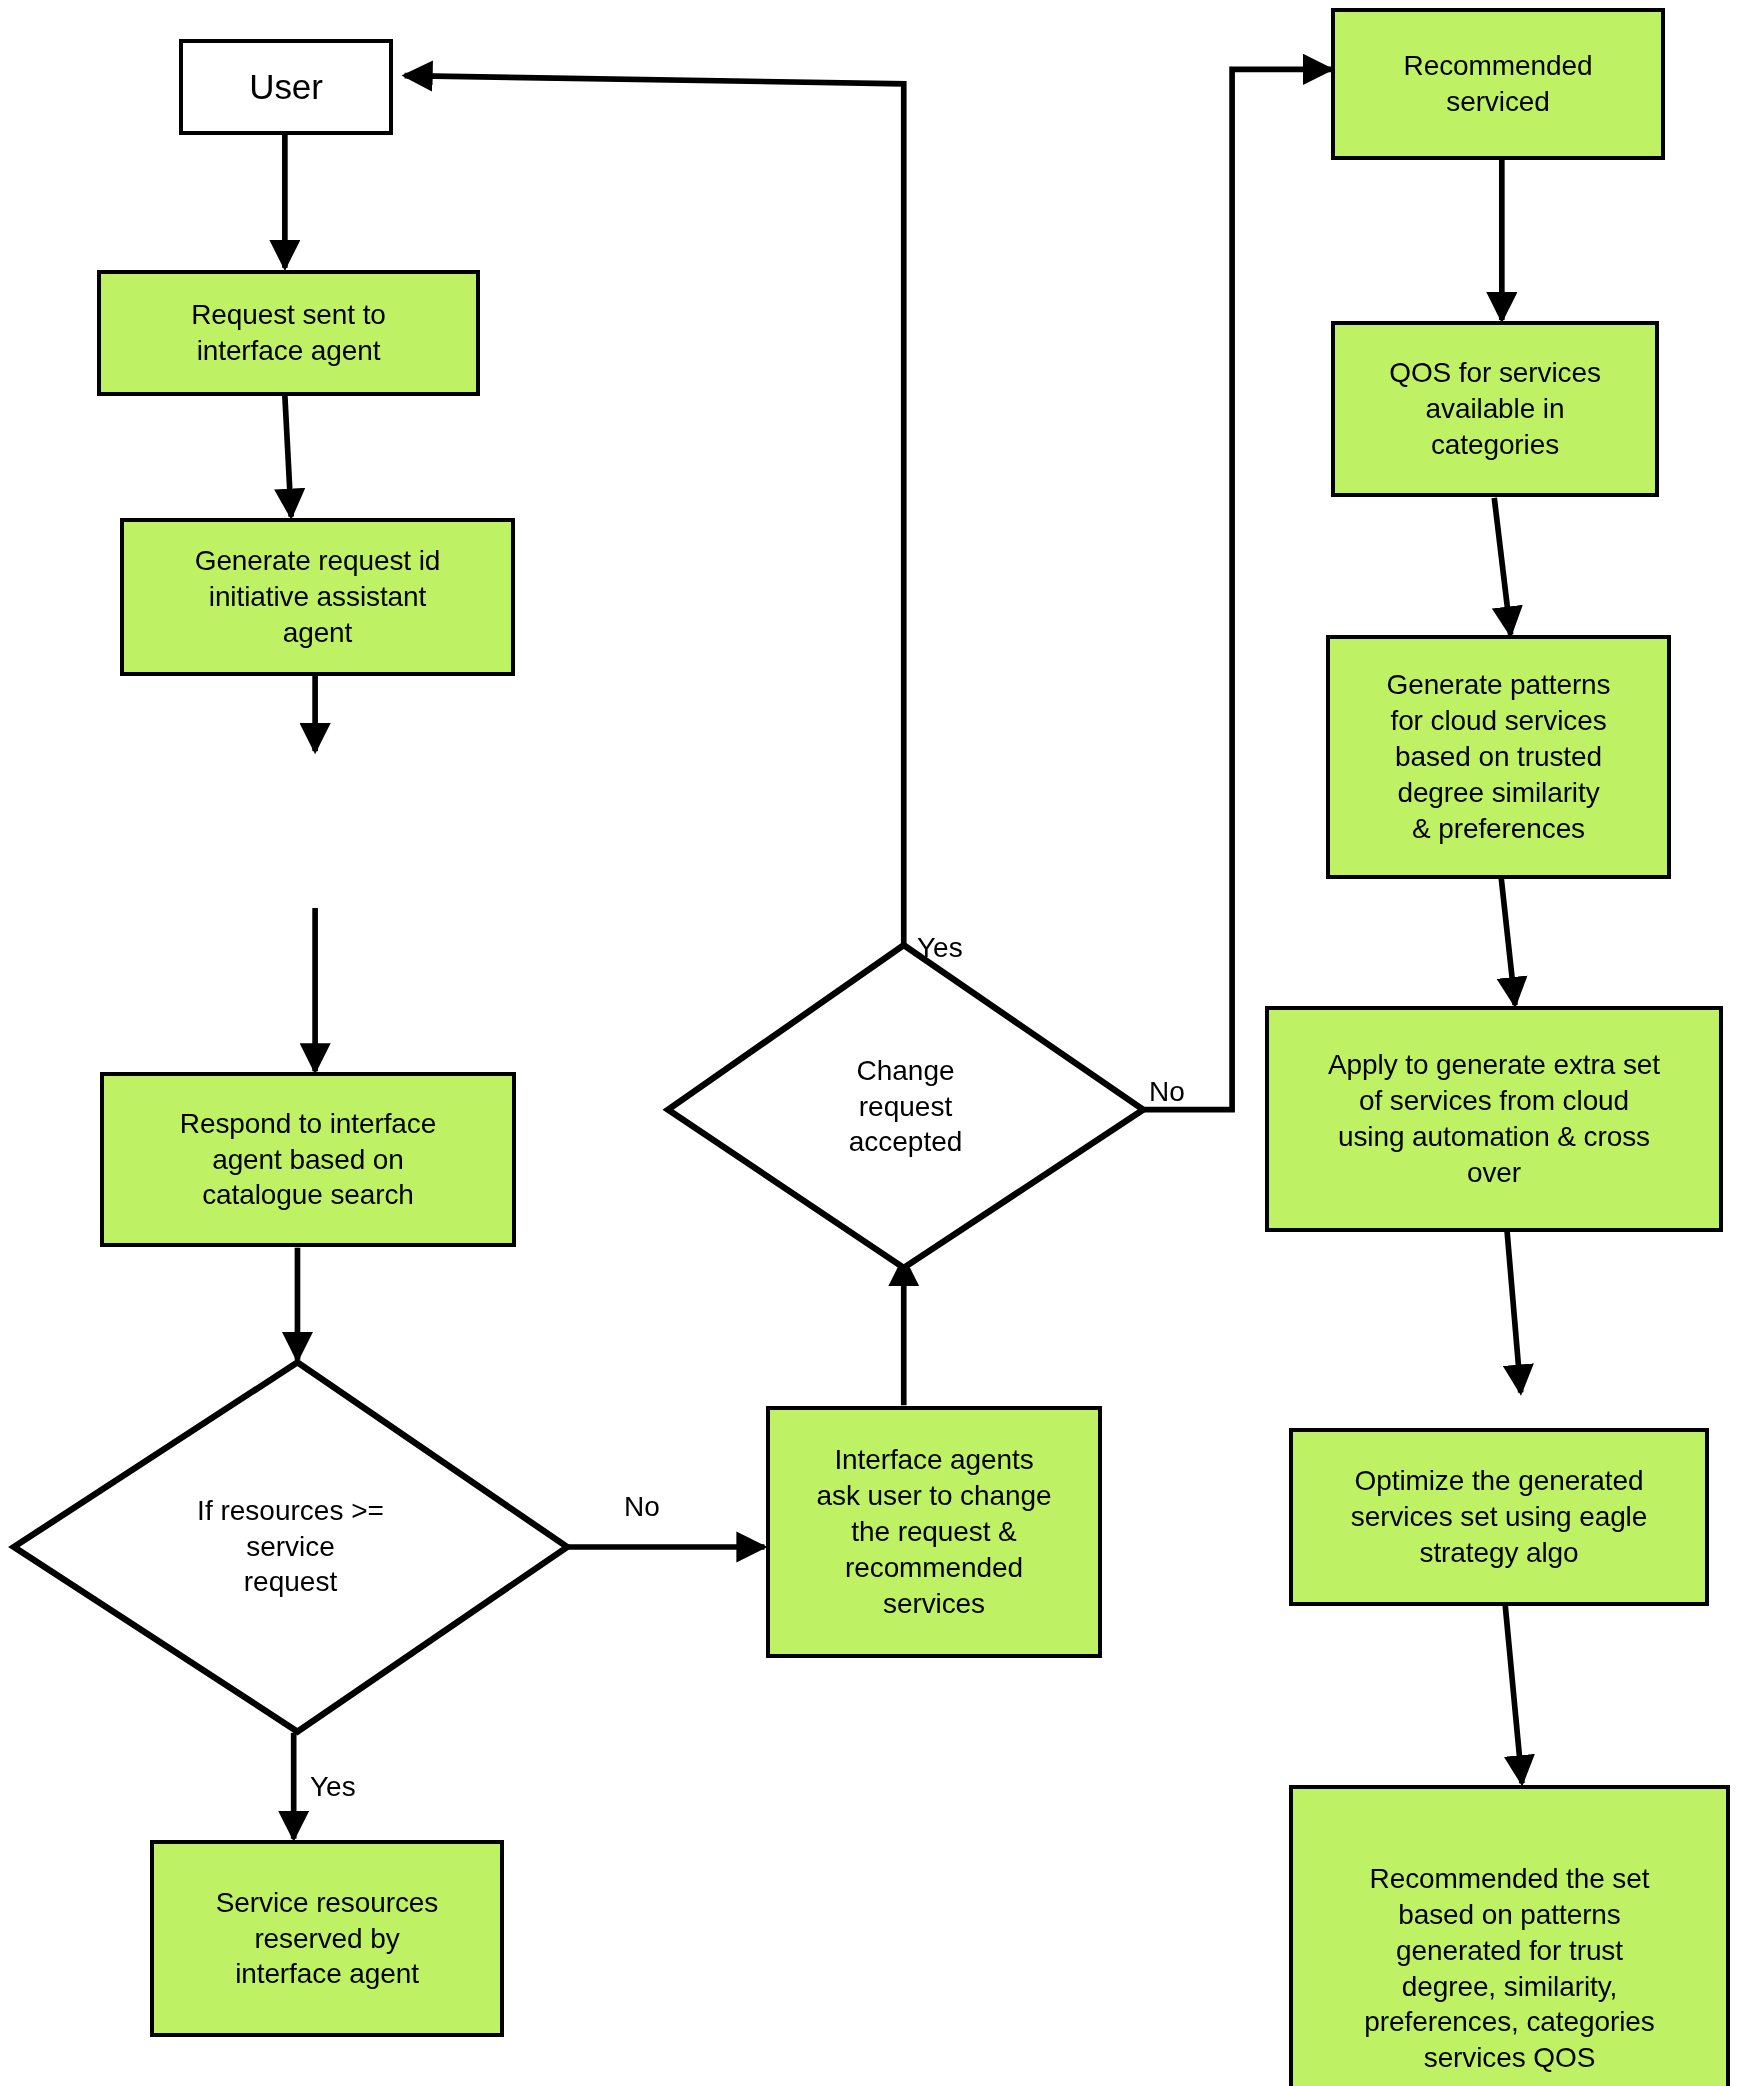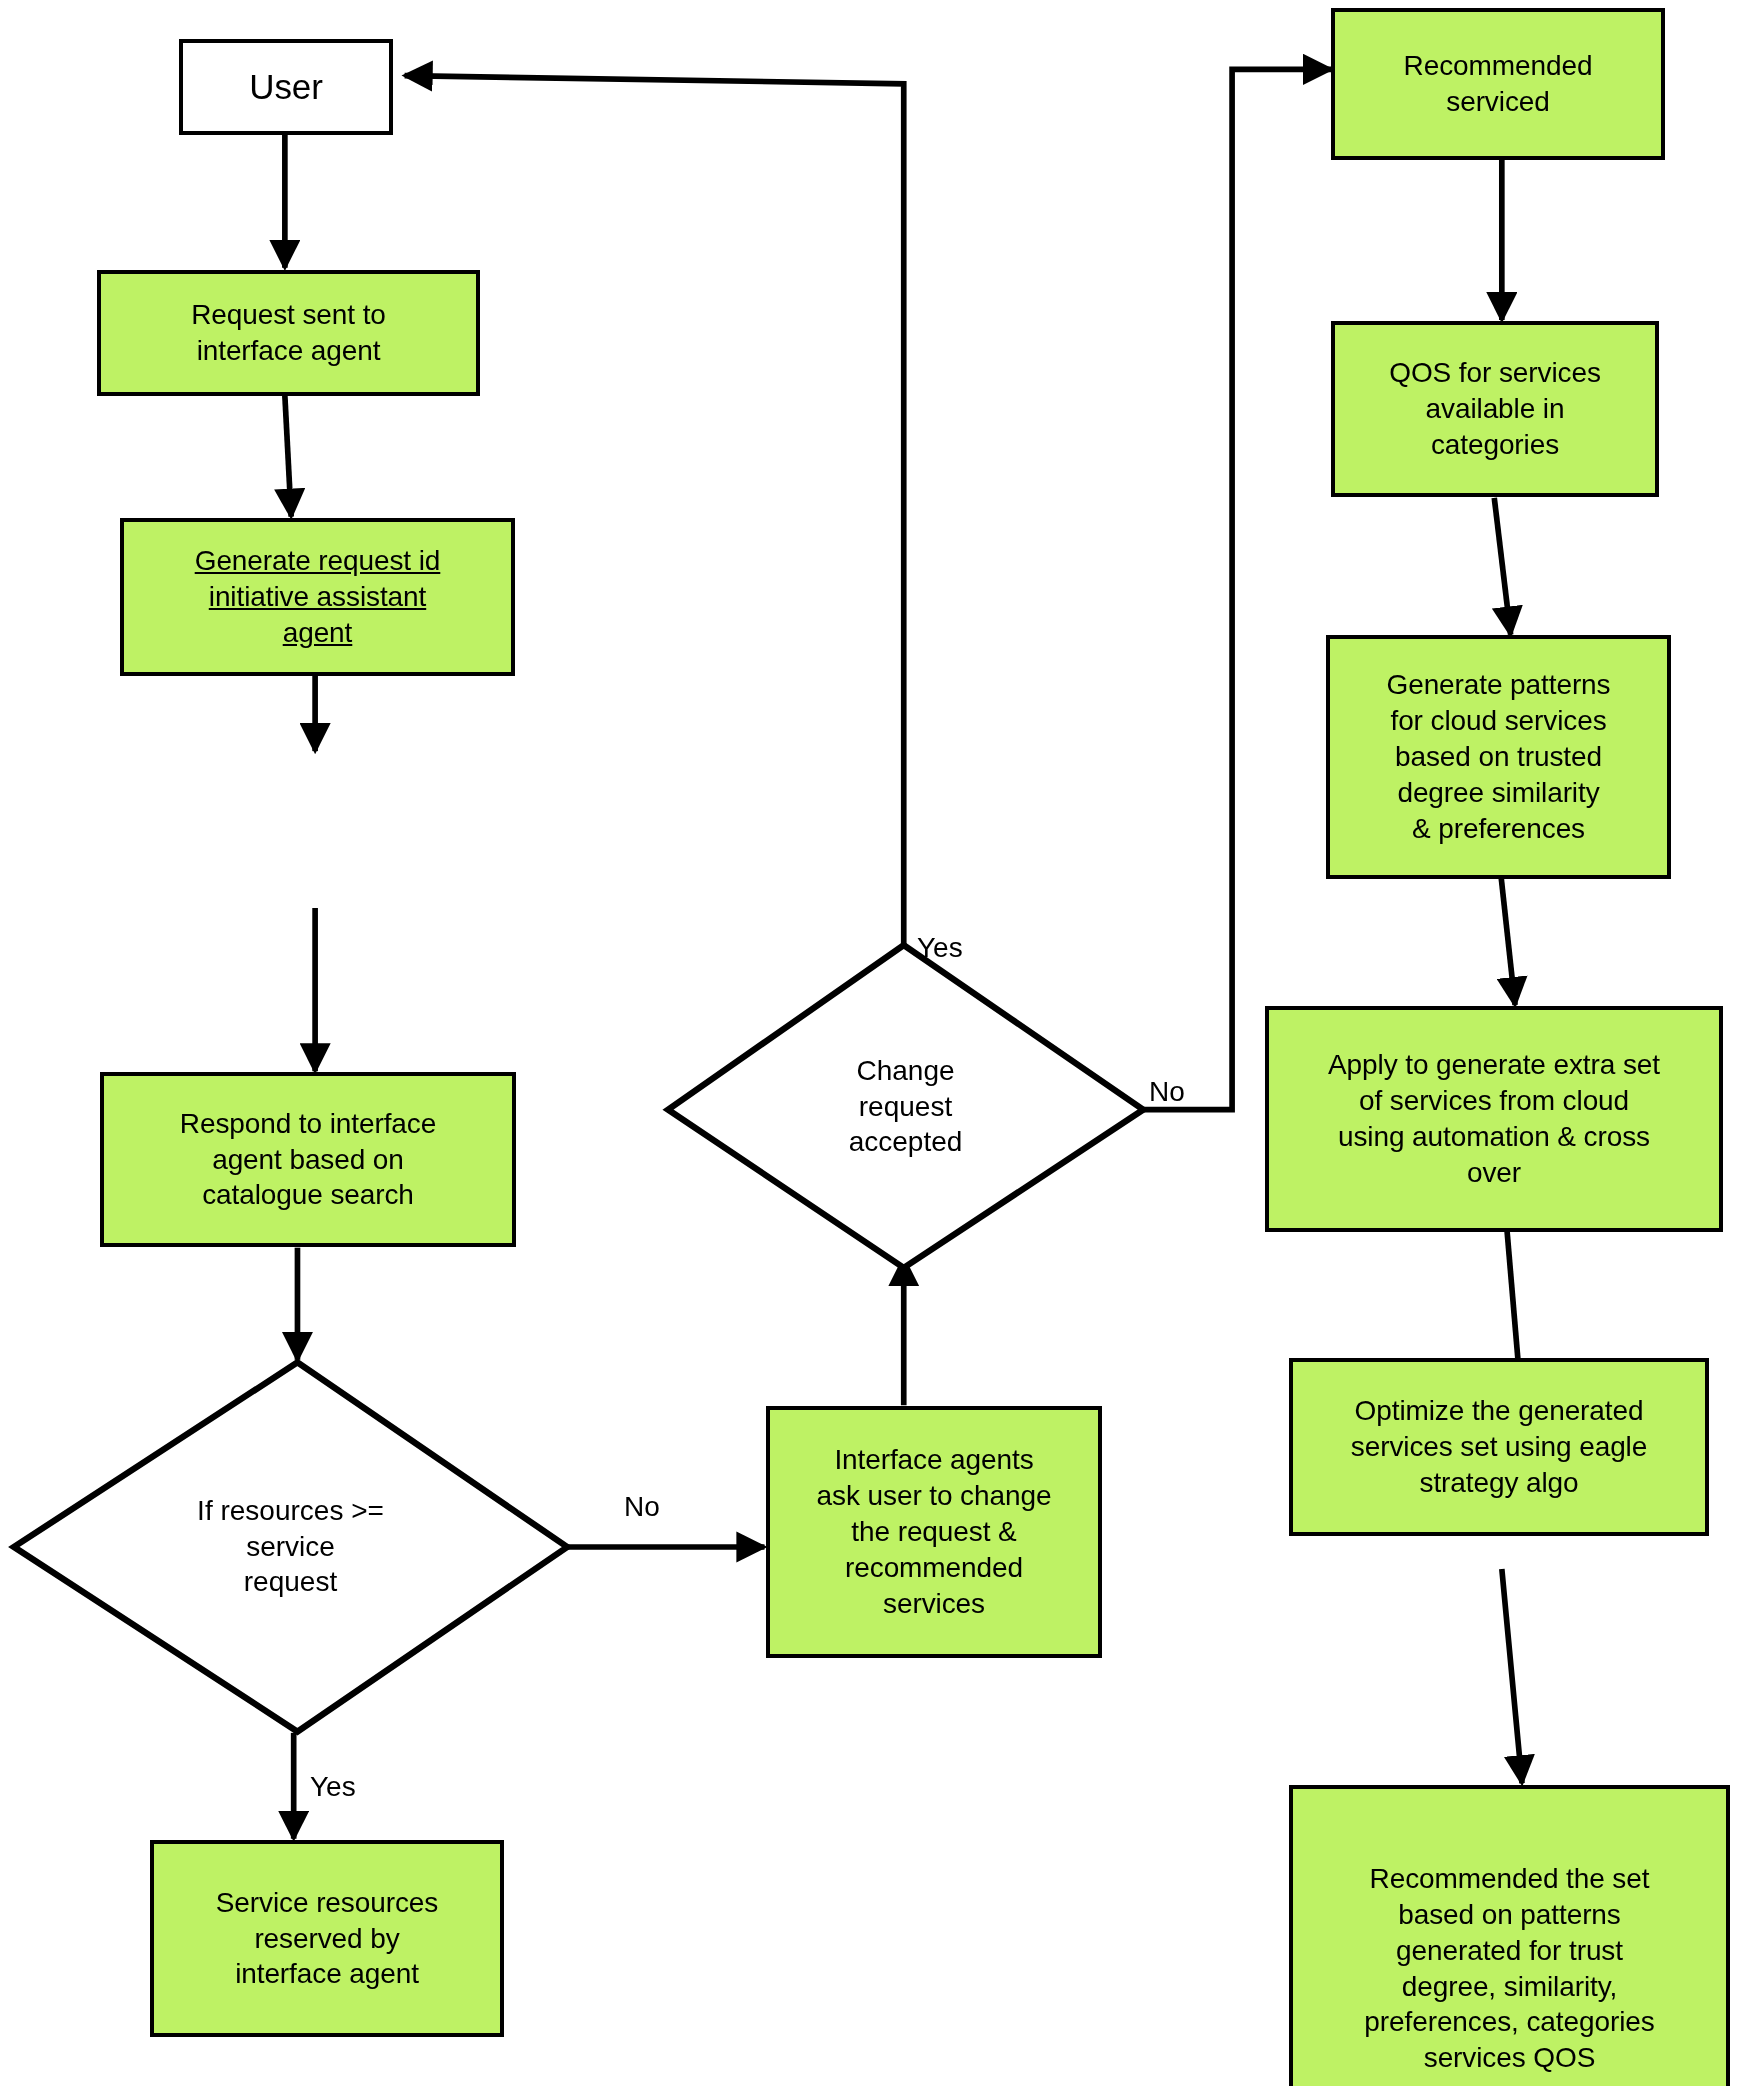--- a/index.html
+++ b/index.html
@@ -133,21 +133,21 @@
 
   <div class="node terminal" style="left:179px; top:39px; width:214px; height:96px;">
     <span class="node-label">User</span>
   </div>
 
   <div class="node process" style="left:97px; top:270px; width:383px; height:126px;">
     <span class="node-label">Request sent to
 interface agent</span>
   </div>
 
-  <div class="node process" style="left:120px; top:518px; width:395px; height:158px;text-decoration:underline;">
+  <div class="node process" style="left:120px; top:518px; width:395px; height:158px;">
     <span class="node-label">Generate request id
 initiative assistant
 agent</span>
   </div>
 
 
   <div class="node process" style="left:100px; top:1072px; width:416px; height:175px;">
     <span class="node-label">Respond to interface
 agent based on
 catalogue search</span>
@@ -198,21 +198,21 @@
 &amp; preferences</span>
   </div>
 
   <div class="node process" style="left:1265px; top:1006px; width:458px; height:226px;">
     <span class="node-label">Apply to generate extra set
 of services from cloud
 using automation &amp; cross
 over</span>
   </div>
 
-  <div class="node process" style="left:1289px; top:1358px; width:420px; height:178px;">
+  <div class="node process" style="left:1289px; top:1428px; width:420px; height:178px;">
     <span class="node-label">Optimize the generated
 services set using eagle
 strategy algo</span>
   </div>
 
   <div class="node process" style="left:1289px; top:1785px; width:441px; height:367px;">
     <span class="node-label">Recommended the set
 based on patterns
 generated for trust
 degree, similarity,

